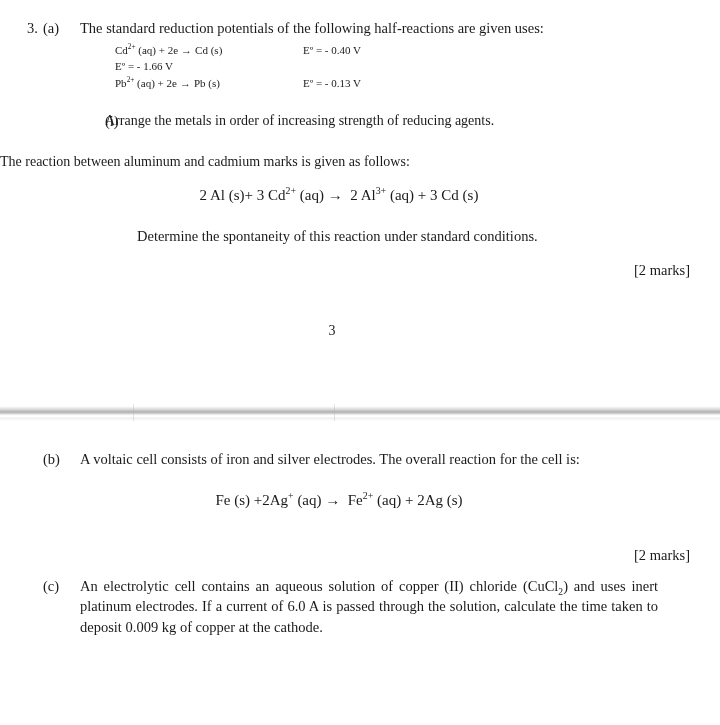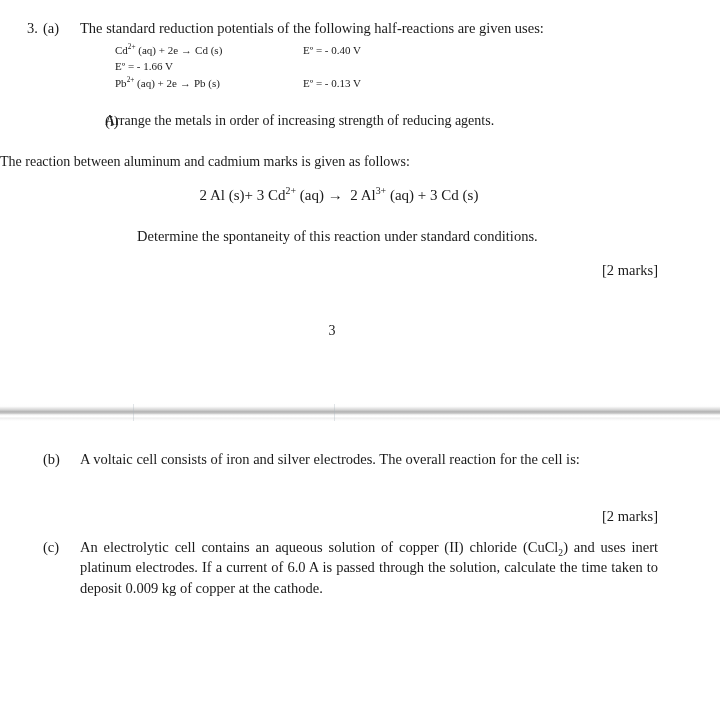--- a/index.html
+++ b/index.html
@@ -101,21 +101,21 @@
   }
   .indent-137 {
     margin-left: 137px;
     margin-right: 62px;
     font-size: 14.5px;
     line-height: 1.42;
   }
 
   .marks {
     text-align: right;
-    padding-right: 62px;
+    padding-right: 30px;
     font-size: 14.5px;
     margin-top: 16px;
   }
   .marks-tight { margin-top: 4px; }
 
   .folio {
     text-align: center;
     font-size: 14px;
     margin-top: 44px;
     padding-right: 56px;
@@ -207,20 +207,21 @@
 </div>
 
 <div class="page page-two" style="padding-top:50px;">
 
   <div class="qrow">
     <div class="qnum"></div>
     <div class="qlabel">(b)</div>
     <div class="qbody">A voltaic cell consists of iron and silver electrodes. The overall reaction for the cell is:</div>
   </div>
 
+  <div class="eqn-center" style="margin-top:22px;">Fe (s) +2Ag<sup>+</sup> (aq) → &nbsp;Fe<sup>2+</sup> (aq) + 2Ag (s)</div>
 
   <div class="block-gap-lg"></div>
 
 
   <div class="marks marks-tight">[2 marks]</div>
 
   <div class="block-gap-sm"></div>
 
   <div class="qrow">
     <div class="qnum"></div>

